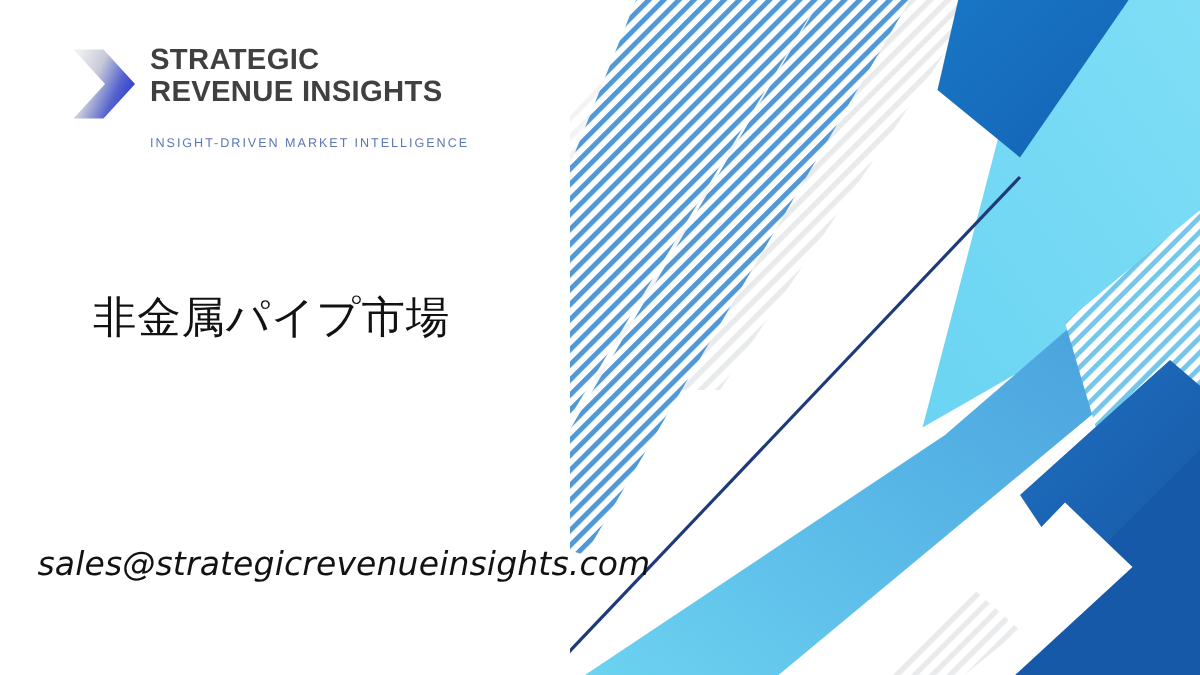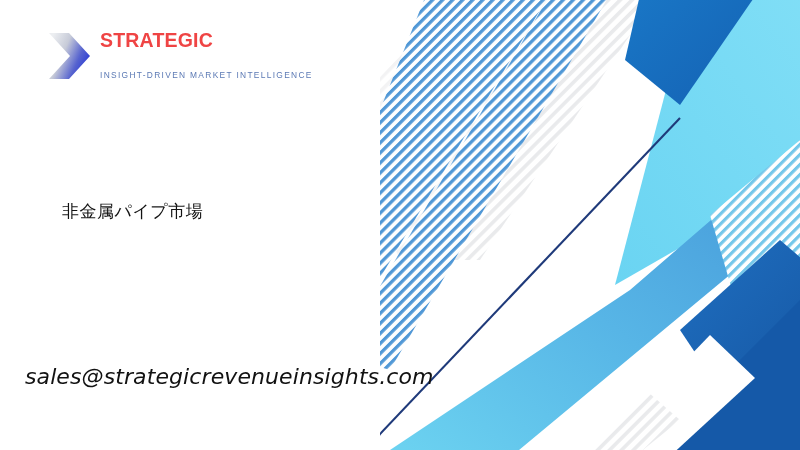--- a/index.html
+++ b/index.html
@@ -40,40 +40,40 @@
     z-index: 5;
   }
   #logo-mark { width: 44px; height: 50px; flex: 0 0 auto; margin-top: 3px; }
   #logo-text { padding-top: 2px; }
   .logo-line {
     font-family: "Liberation Sans", sans-serif;
     font-weight: bold;
     font-size: 19.5px;
     letter-spacing: 0.2px;
     line-height: 20.5px;
-    color: #ef4444;
+    color: #404040;
     white-space: nowrap;
   }
   #logo-tagline {
     font-family: "Liberation Sans", sans-serif;
     font-size: 8.4px;
     font-weight: normal;
     letter-spacing: 1.32px;
     color: #5b79b4;
     margin-top: 19px;
     white-space: nowrap;
   }
 
   
   #report-title {
     position: absolute;
     left: 62px;
     top: 196px;
     font-family: "DejaVu Sans", "Liberation Sans", sans-serif;
-    font-size: 17px;
+    font-size: 29px;
     line-height: 30px;
     color: #121212;
     letter-spacing: 0.5px;
     max-width: 380px;
     z-index: 5;
   }
 
   
   #contact-email {
     position: absolute;
@@ -214,20 +214,21 @@
             <stop offset="35%" stop-color="#c7cbd8"></stop>
             <stop offset="70%" stop-color="#5663cf"></stop>
             <stop offset="100%" stop-color="#2233d6"></stop>
           </linearGradient>
         </defs>
         <path d="M2,2 L22,2 L43,25 L22,48 L2,48 L23,25 Z" fill="url(#chevGrad)"></path>
       </svg>
     </span>
     <span id="logo-text">
       <div class="logo-line">STRATEGIC</div>
+      <div class="logo-line">REVENUE INSIGHTS</div>
       <div id="logo-tagline">INSIGHT-DRIVEN MARKET INTELLIGENCE</div>
     </span>
   </div>
 
   <div id="report-title">非金属パイプ市場</div>
 
   <div id="contact-email">sales@strategicrevenueinsights.com</div>
 
 </div>
 

